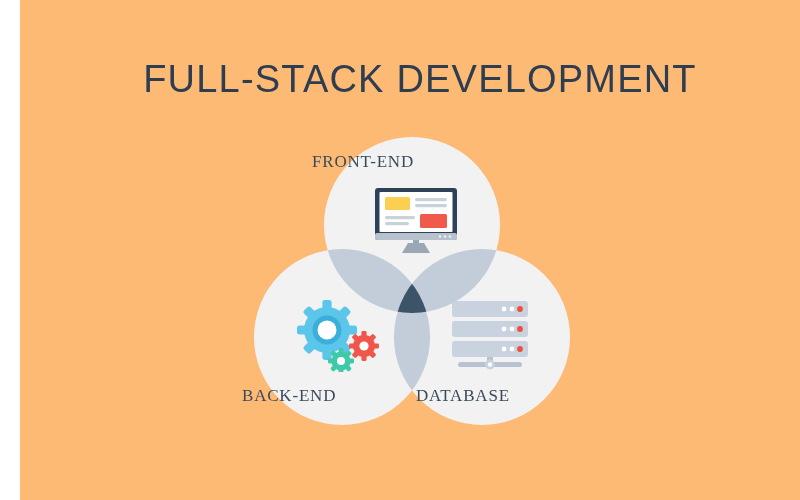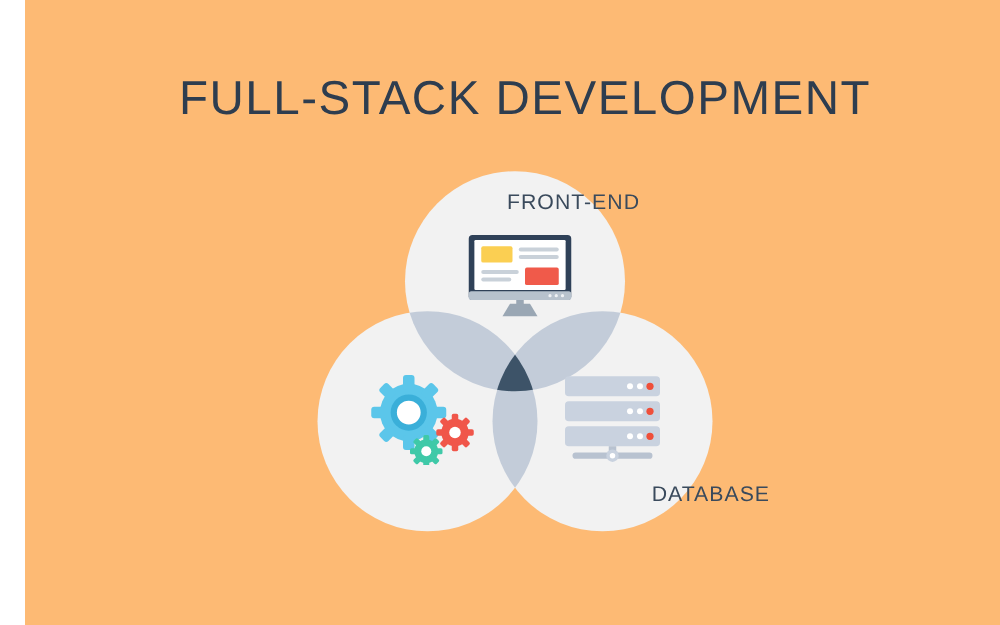--- a/index.html
+++ b/index.html
@@ -42,21 +42,22 @@
   }
 
   
   .venn-label {
     position: absolute;
     font-size: 17px;
     font-weight: 400;
     letter-spacing: 0.8px;
     color: #3a4a5c;
     white-space: nowrap;
-    text-align: right;
+    text-align: left;
+    font-family: Liberation Serif, serif;
   }
   #label-frontend {
     left: 292px;
     top: 152px;
     width: 200px;
   }
   #label-backend {
     left: 222px;
     top: 386px;
     width: 200px;
@@ -114,20 +115,21 @@
     <g clip-path="url(#clip-top)">
       <g clip-path="url(#clip-left)">
         <g clip-path="url(#clip-right)">
           <rect x="250" y="150" width="300" height="300" fill="#3d5368"></rect>
         </g>
       </g>
     </g>
   </svg>
 
   <div class="venn-label" id="label-frontend">FRONT-END</div>
+  <div class="venn-label" id="label-backend">BACK-END</div>
   <div class="venn-label" id="label-database">DATABASE</div>
 
   <div class="icon-wrap" id="icon-monitor">
     <svg viewBox="0 0 88 66" width="88" height="66">
 
       <rect x="3" y="0" width="82" height="52" rx="3" fill="#2f4158"></rect>
 
       <rect x="7.5" y="4" width="73" height="40" rx="1" fill="#ffffff"></rect>
 
       <rect x="13" y="9" width="25" height="13" rx="1.5" fill="#fbcf52"></rect>

